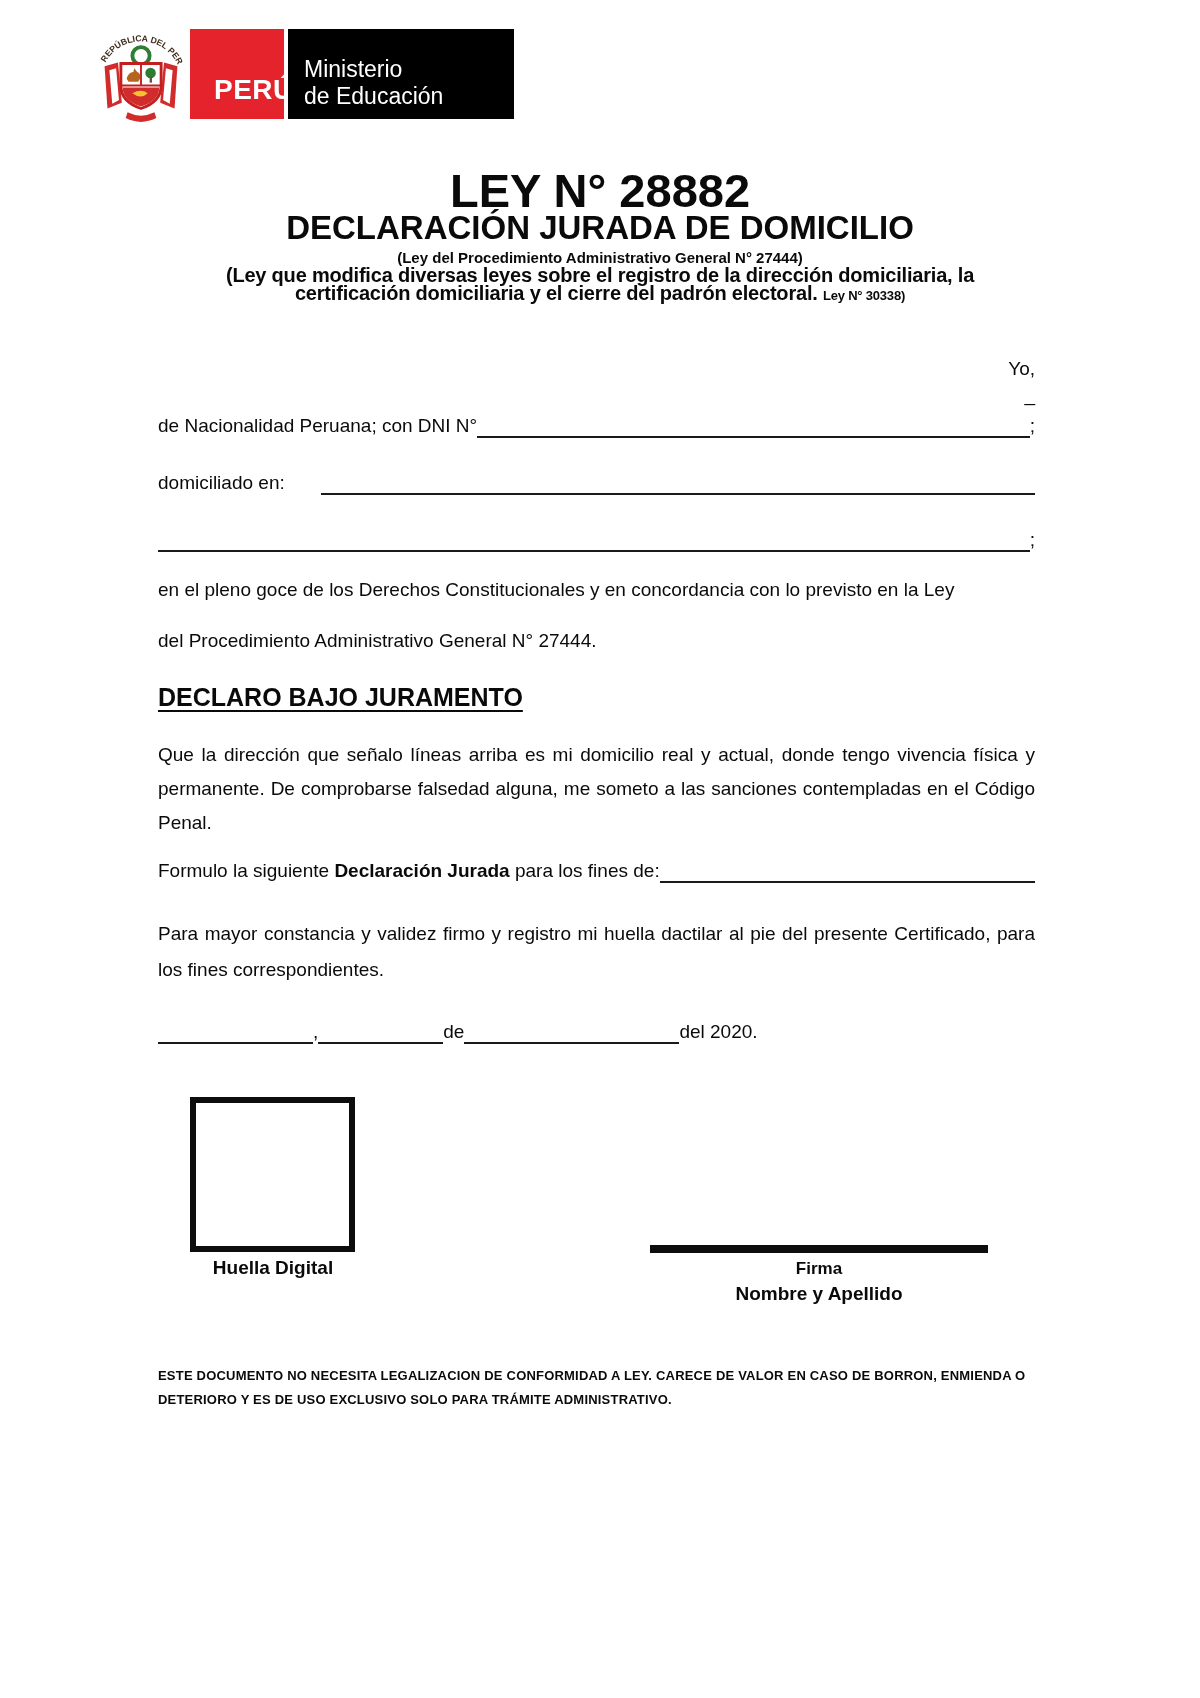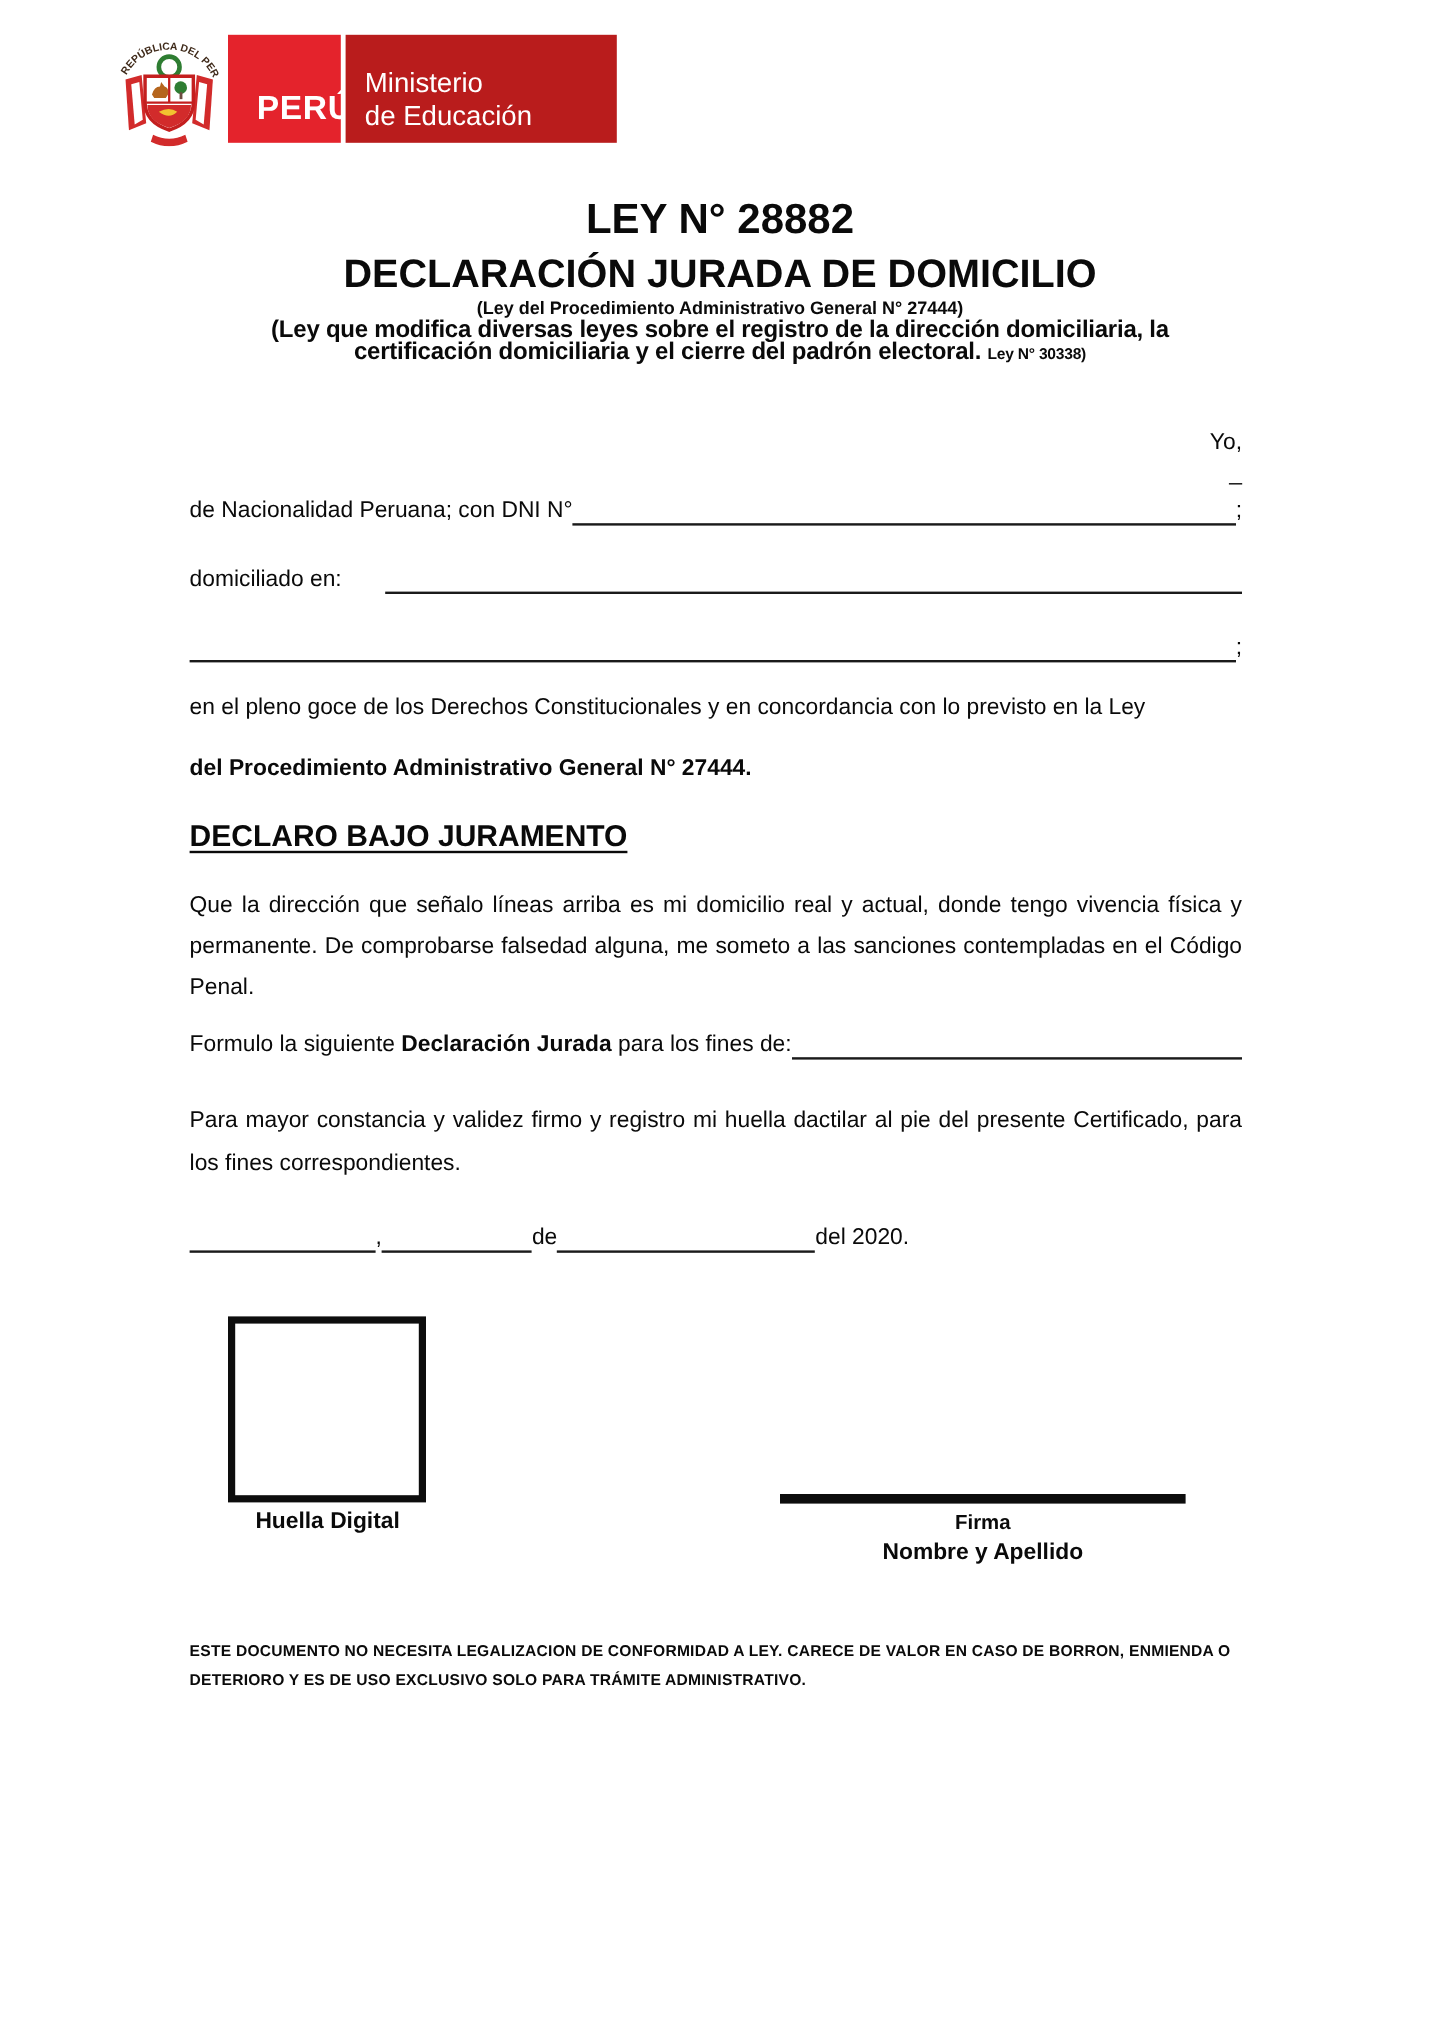--- a/index.html
+++ b/index.html
@@ -19,28 +19,28 @@
   .coat { width: 92px; height: 96px; margin-right: 3px; }
   .brand-box {
     width: 94px; height: 90px; margin-top: 3px;
     background: #e4232c; color: #ffffff;
     display: flex; align-items: flex-end;
     padding: 0 0 13px 24px;
     font-size: 28px; font-weight: 700; letter-spacing: .5px;
   }
   .ministry-box {
     width: 226px; height: 90px; margin-top: 3px; margin-left: 4px;
-    background: #b91c1c; color: #ffffff;
+    background: #000000; color: #ffffff;
     display: flex; flex-direction: column; justify-content: flex-end;
     padding: 0 0 9px 16px;
     font-size: 23px; font-weight: 400; line-height: 27px;
   }
 
   
-  .title-law   { position: absolute; left: 0; top: 163px; width: 100%; text-align: center; font-size: 35px; font-weight: 700; }
+  .title-law   { position: absolute; left: 0; top: 163px; width: 100%; text-align: center; font-size: 47px; font-weight: 700; }
   .title-main  { position: absolute; left: 0; top: 209px; width: 100%; text-align: center; font-size: 33px; font-weight: 700; }
   .subtitle1   { position: absolute; left: 0; top: 249px; width: 100%; text-align: center; font-size: 15px; font-weight: 600; }
   .subtitle2   { position: absolute; left: 185px; top: 266px; width: 830px; text-align: center; font-size: 20px; font-weight: 700; line-height: 18px; letter-spacing: -0.2px; }
   .subtitle2 .small-law { font-size: 13px; font-weight: 700; }
 
   
   .line {
     position: absolute; left: 158px; width: 877px; height: 28px;
     display: flex; align-items: flex-end;
     font-size: 19px; line-height: 24px;
@@ -139,21 +139,21 @@
 
   <div class="line" style="top:524px;">
     <span class="blank"></span>
     <span>;</span>
   </div>
 
   <div class="line" style="top:574px;">
     <span>en el pleno goce de los Derechos Constitucionales y en concordancia con lo previsto en la Ley</span>
   </div>
 
-  <div class="line" style="top:625px;font-weight:bold;">
+  <div class="line" style="top:625px;">
     <span>del Procedimiento Administrativo General N° 27444.</span>
   </div>
 
   <div class="declaro-heading">DECLARO BAJO JURAMENTO</div>
 
   <div class="para" style="top:738px; line-height:34px;">Que la dirección que señalo líneas arriba es mi domicilio real y actual, donde tengo vivencia física y permanente. De comprobarse falsedad alguna, me someto a las sanciones contempladas en el Código Penal.</div>
 
   <div class="line" style="top:855px;">
     <span><span>Formulo la siguiente </span><span class="bold">Declaración Jurada</span><span> para los fines de: </span></span>
     <span class="blank"></span>

